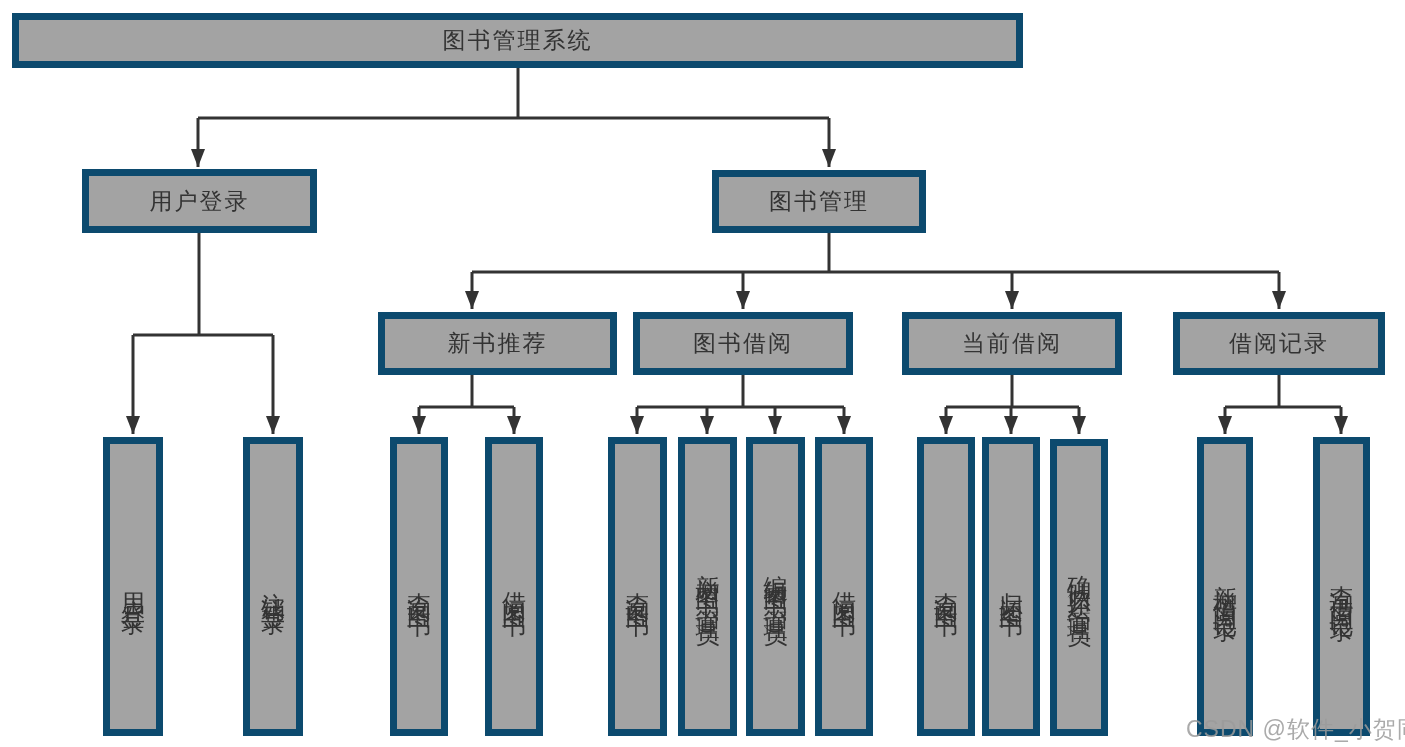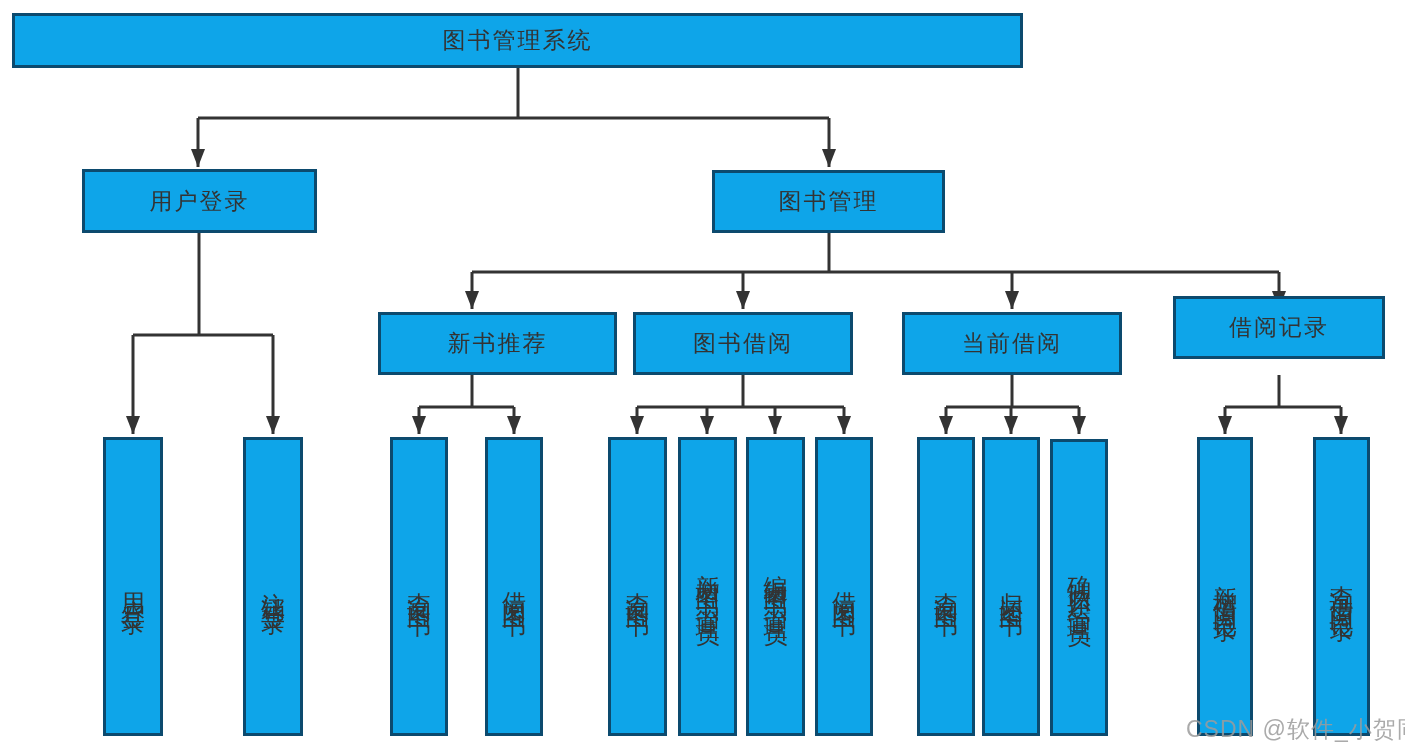--- a/index.html
+++ b/index.html
@@ -17,22 +17,22 @@
   }
   #connectors {
     position: absolute;
     left: 0; top: 0;
     width: 1405px; height: 747px;
     z-index: 1;
   }
   .node {
     position: absolute;
     box-sizing: border-box;
-    background: #0ea5e9;
-    border: 3px solid #0c4a6e;
+    background: #a3a3a3;
+    border: 7px solid #0c4a6e;
     color: #333333;
     display: flex;
     align-items: center;
     justify-content: center;
     z-index: 2;
   }
   .hbox {
     font-size: 23px;
     letter-spacing: 2px;
     white-space: nowrap;
@@ -110,34 +110,34 @@
     </g>
   </svg>
 
   <div class="node hbox" style="left:12px; top:13px; width:1011px; height:55px;">
     <span>图书管理系统</span>
   </div>
 
   <div class="node hbox" style="left:82px; top:169px; width:235px; height:64px;">
     <span>用户登录</span>
   </div>
-  <div class="node hbox" style="left:712px; top:170px; width:233px; height:63px;">
+  <div class="node hbox" style="left:712px; top:170px; width:214px; height:63px;">
     <span>图书管理</span>
   </div>
 
   <div class="node hbox" style="left:378px; top:312px; width:239px; height:63px;">
     <span>新书推荐</span>
   </div>
   <div class="node hbox" style="left:902px; top:312px; width:220px; height:63px;">
     <span>当前借阅</span>
   </div>
   <div class="node hbox" style="left:633px; top:312px; width:220px; height:63px;">
     <span>图书借阅</span>
   </div>
-  <div class="node hbox" style="left:1173px; top:296px; width:212px; height:63px;">
+  <div class="node hbox" style="left:1173px; top:312px; width:212px; height:63px;">
     <span>借阅记录</span>
   </div>
 
   <div class="node vbox" style="left:103px; top:437px; width:60px; height:299px;">
     <span>用户登录</span>
   </div>
   <div class="node vbox" style="left:243px; top:437px; width:60px; height:299px;">
     <span>注销登录</span>
   </div>
 

